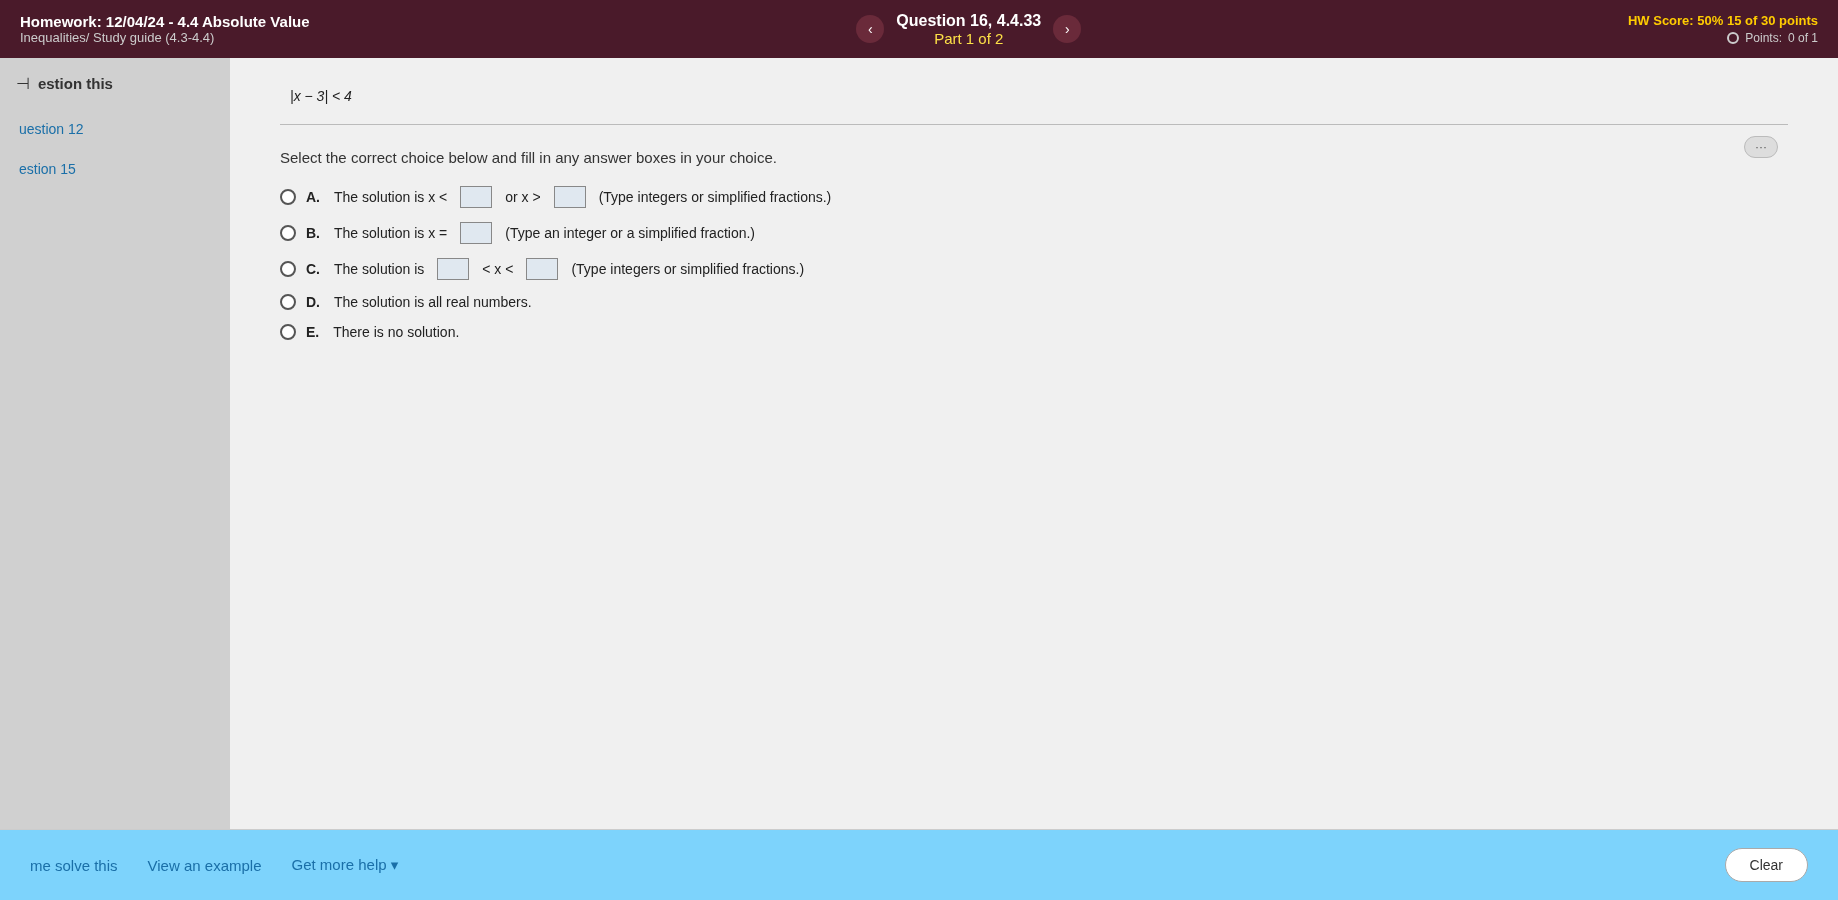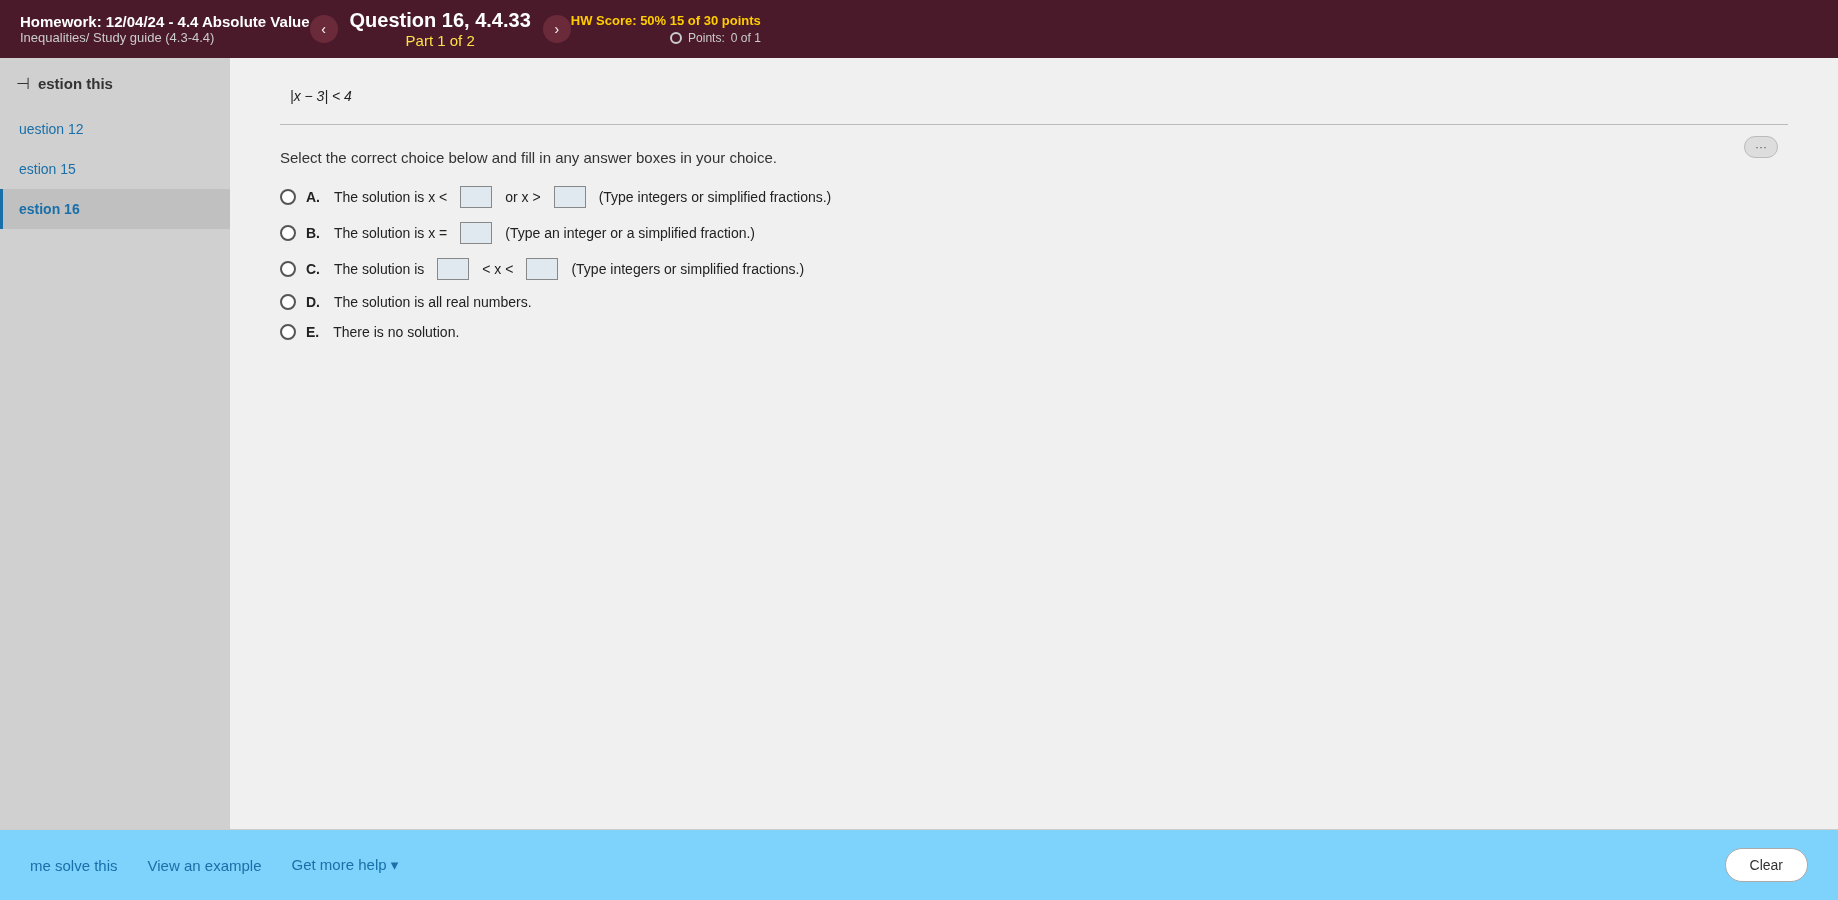--- a/index.html
+++ b/index.html
@@ -12,22 +12,24 @@
       display: flex;
       flex-direction: column;
     }
 
     
     .top-header {
       background: #4a1a2a;
       color: #fff;
       display: flex;
       align-items: center;
+      justify-content: space-between;
       padding: 8px 20px;
       min-height: 58px;
+      gap: 42px;
     }
     .header-left {
       display: flex;
       flex-direction: column;
     }
     .header-title {
       font-size: 15px;
       font-weight: bold;
       color: #fff;
     }
@@ -48,21 +50,21 @@
       border-radius: 50%;
       width: 28px;
       height: 28px;
       cursor: pointer;
       font-size: 14px;
       display: flex;
       align-items: center;
       justify-content: center;
     }
     .header-question-title {
-      font-size: 20px;
+      font-size: 16px;
       font-weight: bold;
       color: #fff;
     }
     .header-question-part {
       font-size: 15px;
       color: #fde047;
     }
     .header-right {
       text-align: right;
     }
@@ -291,23 +293,20 @@
     <div class="sidebar-header">
       <button class="sidebar-collapse-btn">⊣</button>
       <span>estion this</span>
     </div>
     <div class="sidebar-item">
       <span>uestion 12</span>
     </div>
     <div class="sidebar-item">
       <span>estion 15</span>
     </div>
-    <div class="sidebar-item active">
-      <span>estion 16</span>
-    </div>
   </div>
 
   <div class="question-area">
     <div class="question-math">|x − 3| &lt; 4</div>
 
     <button class="expand-btn">···</button>
 
     <hr class="divider">
 
     <div class="select-instruction">Select the correct choice below and fill in any answer boxes in your choice.</div>

